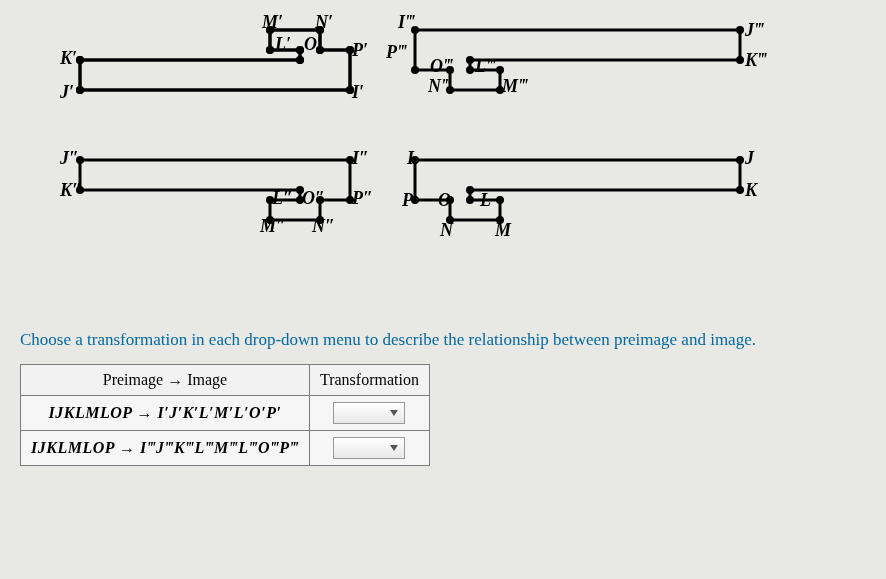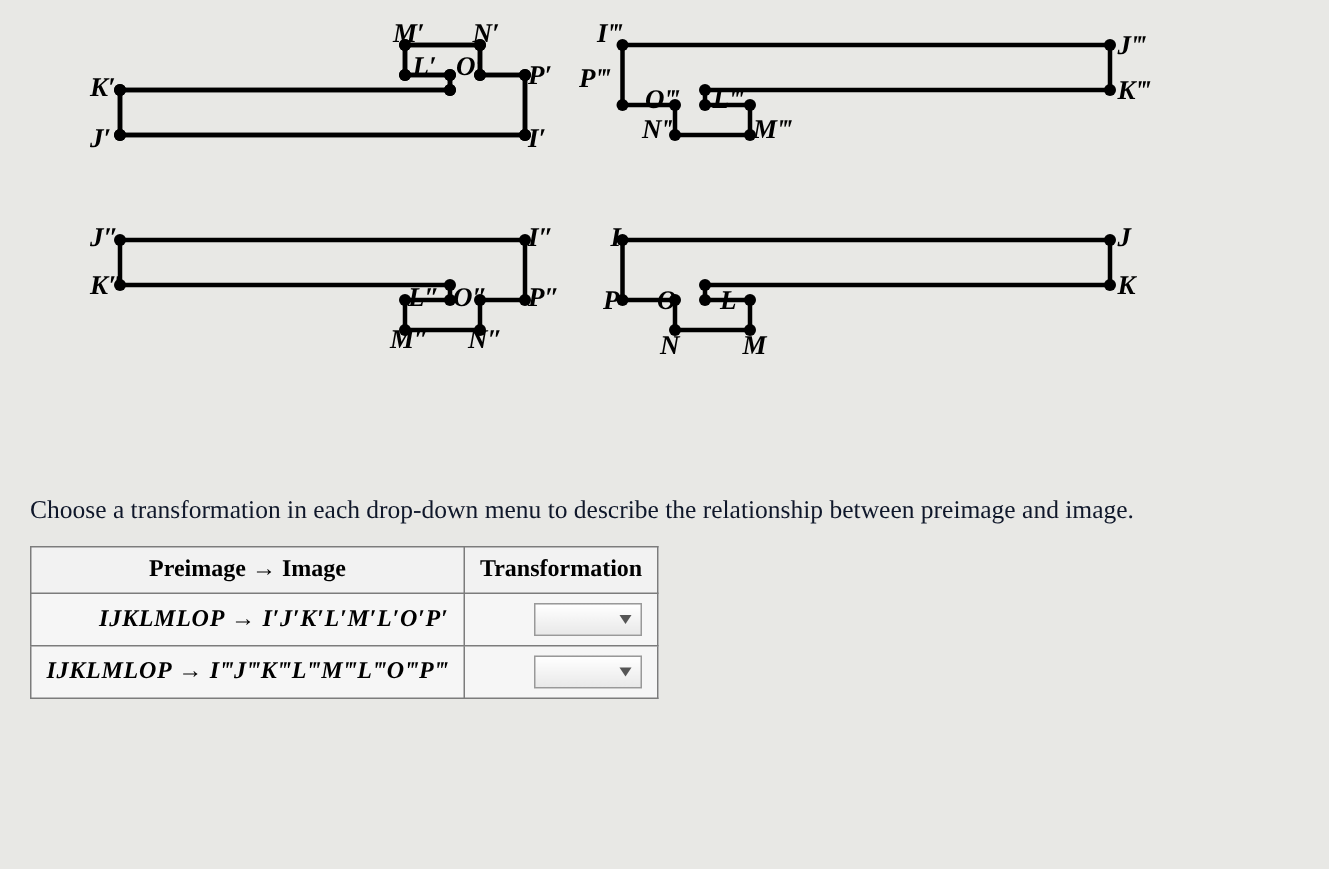--- a/index.html
+++ b/index.html
@@ -23,37 +23,37 @@
   .pt-label {
     position: absolute;
     font-style: italic;
     font-weight: bold;
     font-size: 18px;
     color: #000;
     white-space: nowrap;
   }
   .instruction {
     font-size: 17px;
-    color: #0f172a;
+    color: #0369a1;
     margin: 10px 0 14px 0;
   }
   table.transform-table {
     border-collapse: collapse;
     background: #f8f8f8;
   }
   table.transform-table th,
   table.transform-table td {
     border: 1.5px solid #7c7c7c;
     padding: 6px 10px;
     font-size: 16px;
-    text-align: right;
+    text-align: center;
     background: #f6f6f6;
   }
   table.transform-table th {
-    font-weight: bold;
+    font-weight: normal;
     text-align: center;
     background: #f2f2f2;
   }
   .mapping {
     font-style: italic;
     font-weight: bold;
     letter-spacing: 0.5px;
   }
   .dropdown {
     display: inline-block;

